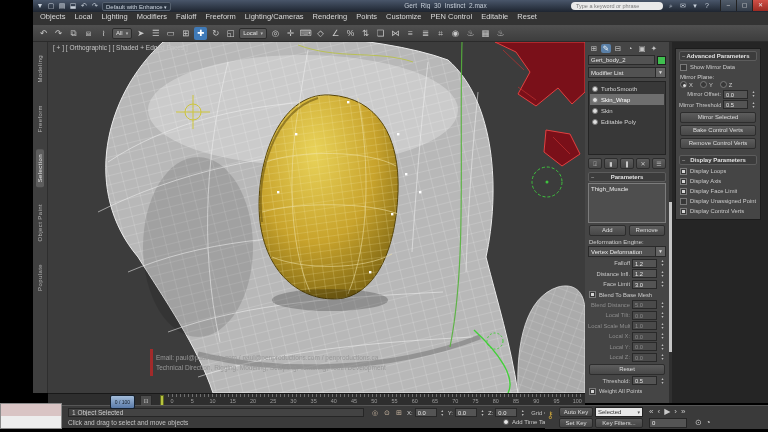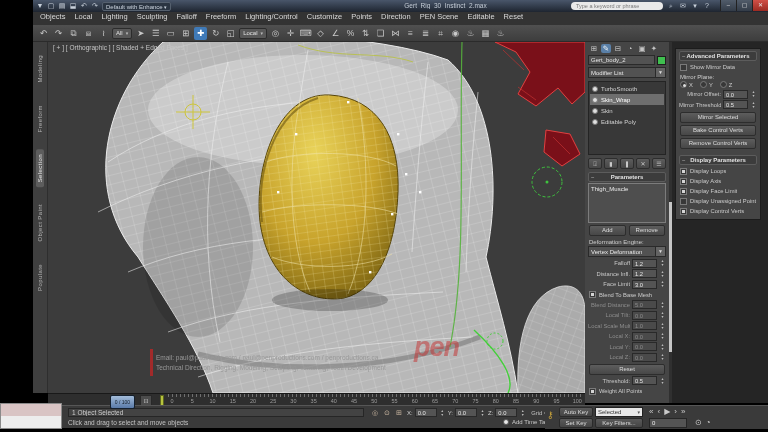--- a/index.html
+++ b/index.html
@@ -190,28 +190,28 @@
         <span class="winbtn">–</span>
         <span class="winbtn">▢</span>
         <span class="winbtn close">✕</span>
       </span>
   </div>
 
   <div class="menubar">
       <span class="menu-item">Objects</span>
       <span class="menu-item">Local</span>
       <span class="menu-item">Lighting</span>
-      <span class="menu-item">Sculpting</span>
+      <span class="menu-item">Modifiers</span>
       <span class="menu-item">Falloff</span>
       <span class="menu-item">Freeform</span>
-      <span class="menu-item">Lighting/Control</span>
+      <span class="menu-item">Lighting/Cameras</span>
+      <span class="menu-item">Rendering</span>
+      <span class="menu-item">Points</span>
       <span class="menu-item">Customize</span>
-      <span class="menu-item">Points</span>
-      <span class="menu-item">Direction</span>
-      <span class="menu-item">PEN Scene</span>
+      <span class="menu-item">PEN Control</span>
       <span class="menu-item">Editable</span>
       <span class="menu-item">Reset</span>
     </div>
 
   <div class="toolbar">
       <span class="tbtn">↶</span>
       <span class="tbtn">↷</span>
       <span class="tbtn">⧉</span>
       <span class="tbtn">⧈</span>
       <span class="tbtn">≀</span>
@@ -338,21 +338,20 @@
           <rect x="371" y="149" width="2.4" height="2.4"></rect>
         </g>
       </g>
     </svg>
 
     <div class="wmbar"></div>
     <div class="wm">
       <div>Email: paul@paulneale.com / paul@penproductions.com / penproductions.ca</div>
       <div>Technical Direction, Rigging, Modeling, Sculpting, Texturing, Tooth Development</div>
     </div>
-    <div class="wmbrand">pen</div>
   </div>
 
   <div class="rightbg"></div>
   <div class="scroll2">
       <span class="thumb"></span>
     </div>
 
   <div class="cmdpanel">
     <div class="cptabs">
         <span class="cptab">⊞</span>

